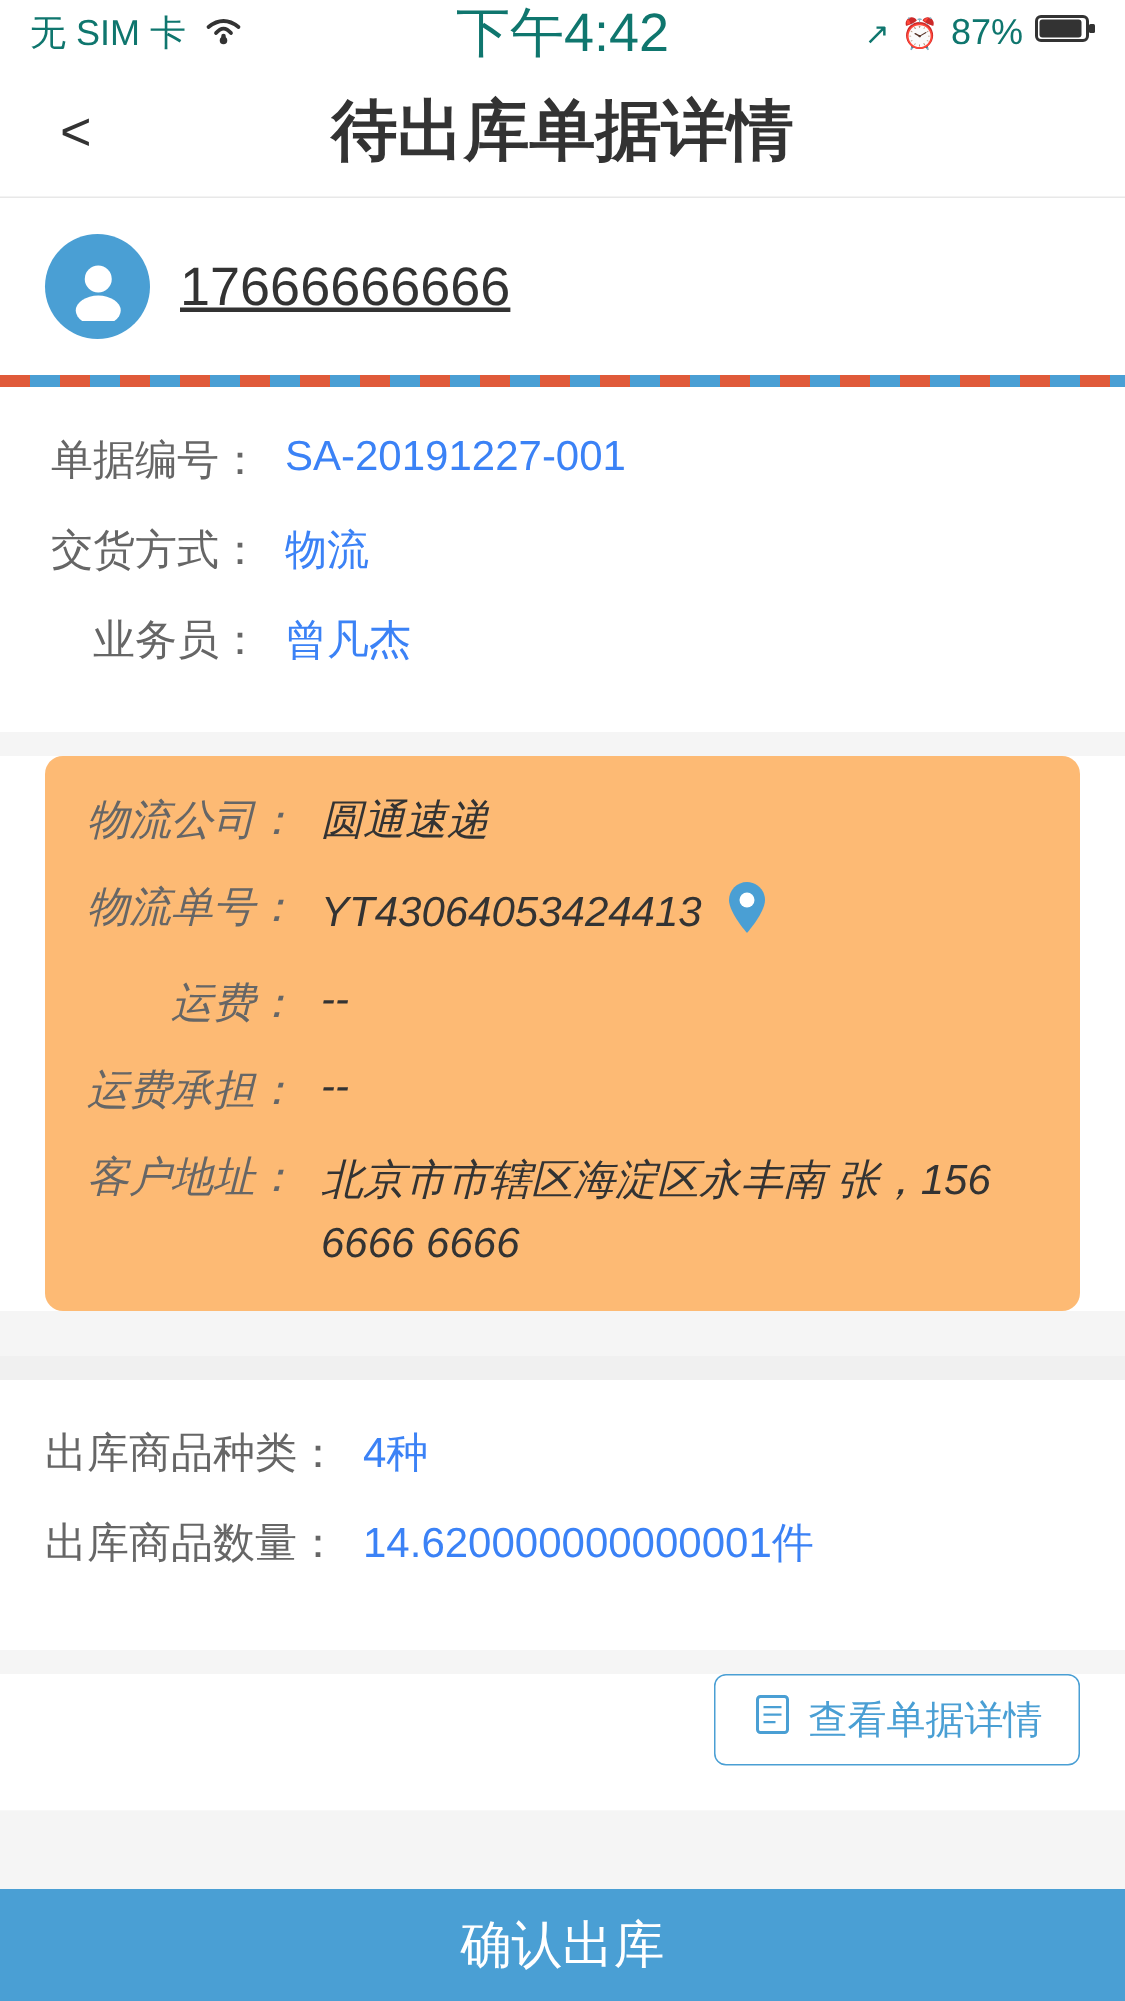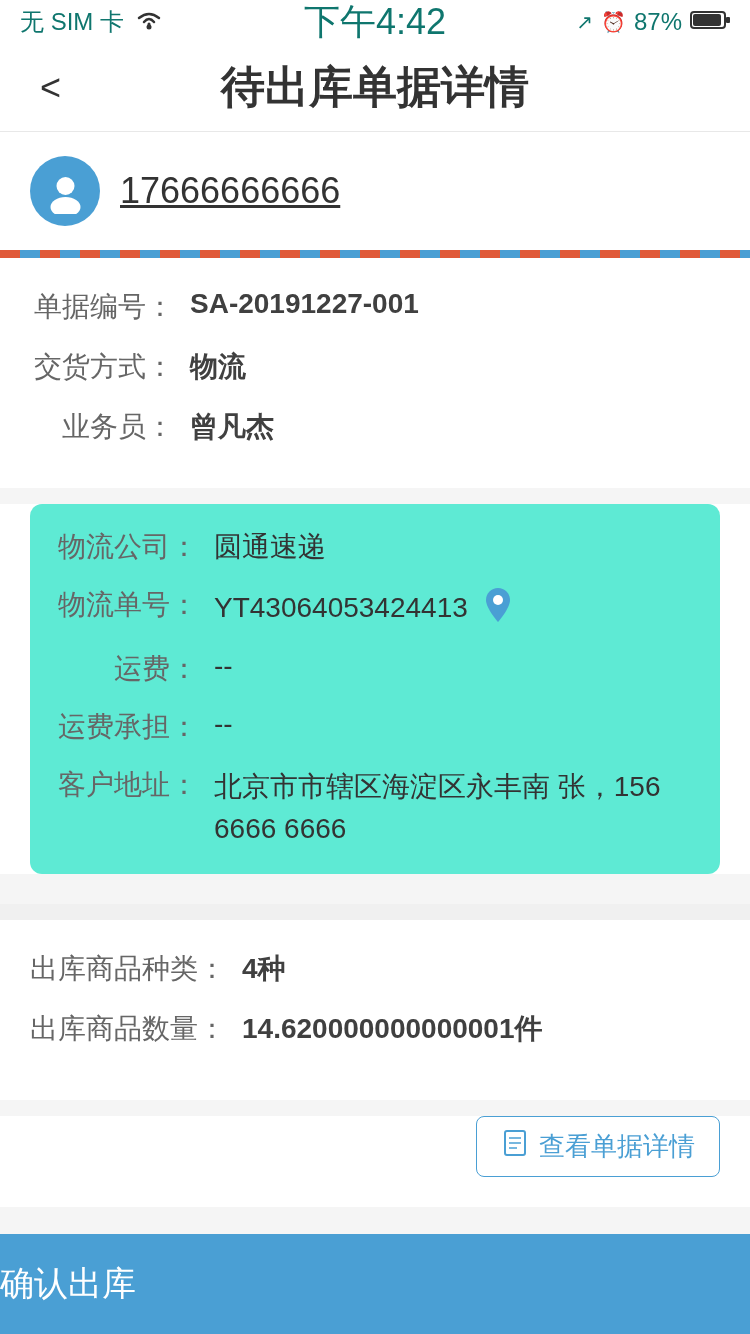--- a/index.html
+++ b/index.html
@@ -102,31 +102,31 @@
       font-size: 28px;
     }
     .info-label {
       color: #666;
       min-width: 160px;
       text-align: right;
       padding-right: 16px;
       flex-shrink: 0;
     }
     .info-value {
-      color: #404040;
+      color: #3b82f6;
       flex: 1;
-      font-weight: bold;
     }
 
     
     .logistics-card {
-      background: #5eead4;
+      background: #fdba74;
       border-radius: 12px;
       margin: 0 30px 30px 30px;
       padding: 24px;
+      font-style: italic;
     }
     .logistics-row {
       display: flex;
       align-items: flex-start;
       margin-bottom: 20px;
       font-size: 28px;
     }
     .logistics-row:last-child { margin-bottom: 0; }
     .logistics-label {
       color: #666;
@@ -198,23 +198,24 @@
       background: #fff;
       cursor: pointer;
     }
 
     
     .confirm-btn-container {
       position: fixed;
       bottom: 0;
       width: 750px;
       background: #4a9fd4;
-      height: 100px;
-      display: flex;
-      align-items: center;
+      height: 75px;
+      display: flex;
+      align-items: center;
+      justify-content: center;
     }
     .confirm-btn {
       color: #fff;
       font-size: 34px;
       font-weight: 500;
       background: none;
       border: none;
       cursor: pointer;
     }
   </style>

